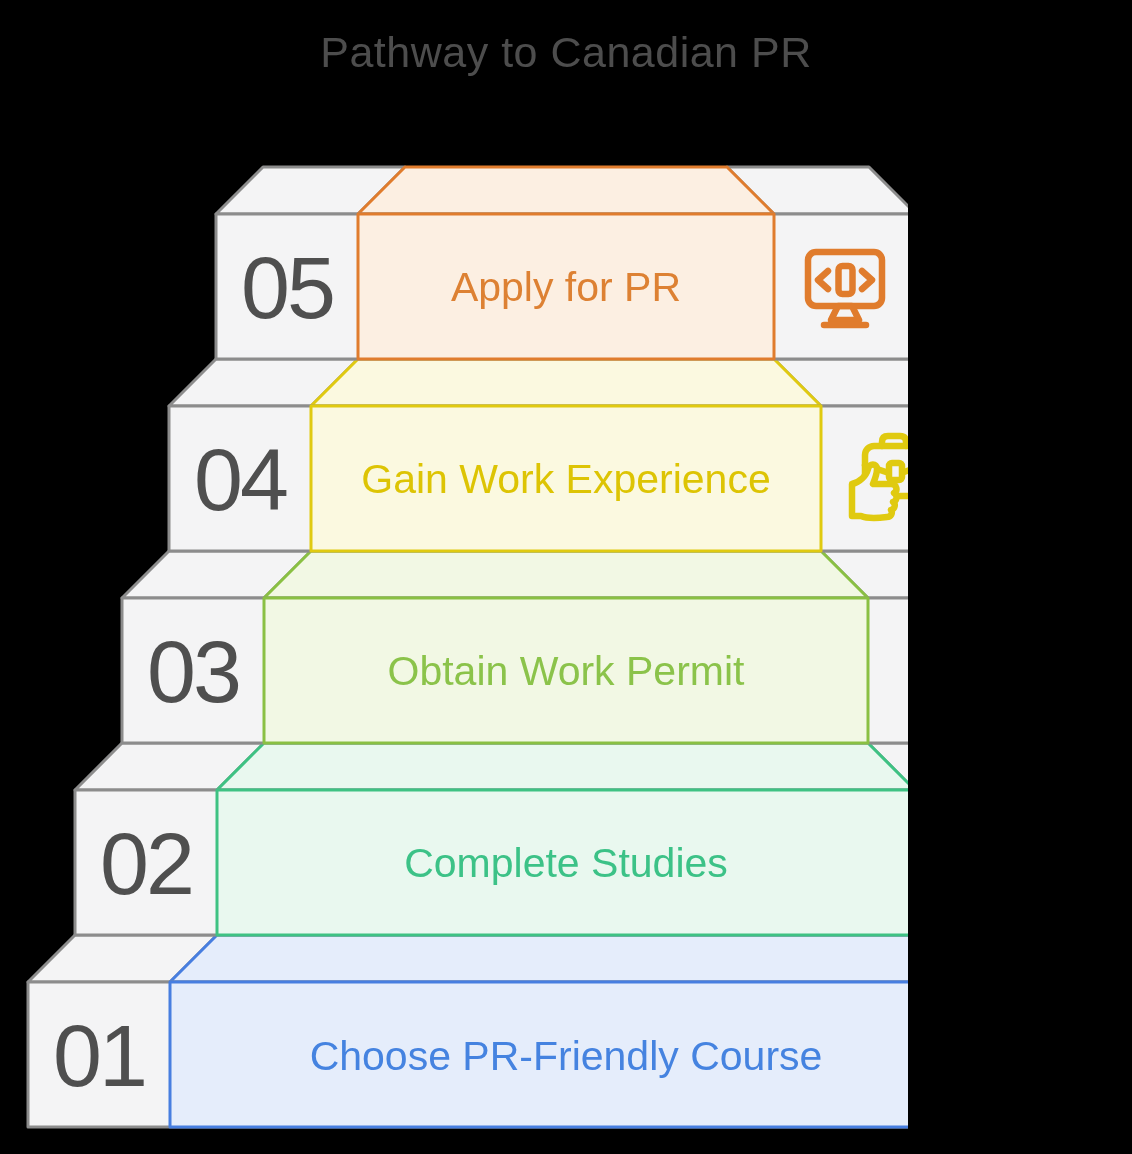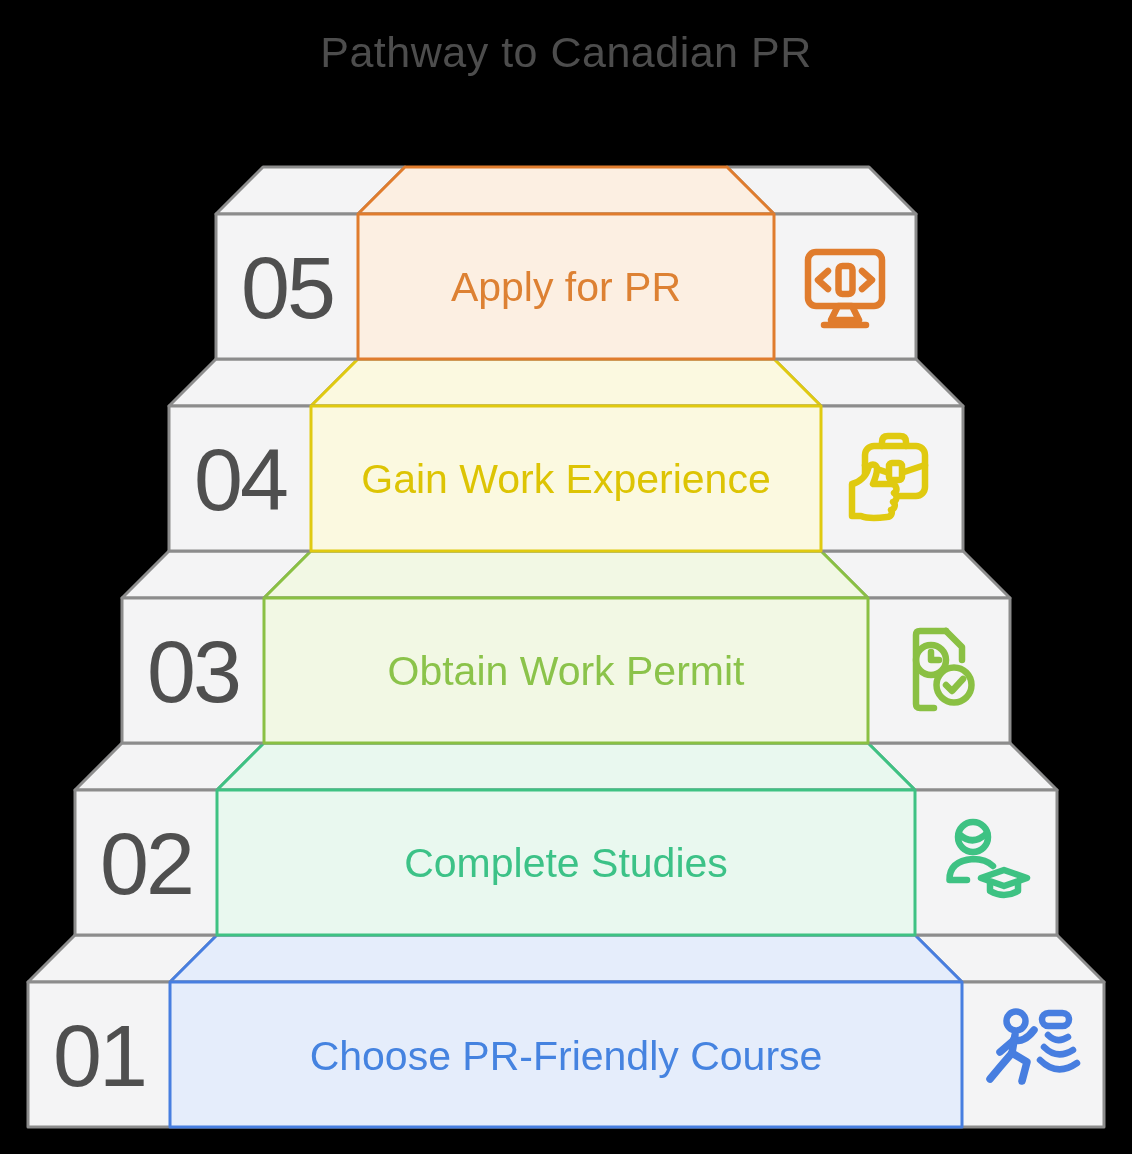--- a/index.html
+++ b/index.html
@@ -1,16 +1,16 @@
 <!DOCTYPE html>
 <html style="--background: #000000; --step-face: #f4f4f5; --step-border: #8c8c8c; --title-color: #4d4d4d; --number-color: #4f4f4f;"><head>
 <meta charset="utf-8">
 <style>
   html,body{margin:0;padding:0;background:var(--background,#000);}
-  .stage{position:relative;width:1132px;height:1154px;background:var(--background,#000);overflow:hidden;}
+  .stage{position:relative;width:908px;height:1154px;background:var(--background,#000);overflow:hidden;}
   svg{display:block;}
   svg text{font-family:"Liberation Sans","DejaVu Sans",sans-serif;}
   .title-text{fill:var(--title-color,#4d4d4d);font-size:43px;font-weight:500;letter-spacing:.5px;}
   .gray-face{fill:var(--step-face,#f4f4f5);stroke:var(--step-border,#8c8c8c);stroke-width:3;stroke-linejoin:round;}
   .panel-face{fill:var(--sf);stroke:var(--sc);stroke-width:3;stroke-linejoin:round;}
   .step-number{fill:var(--number-color,#4f4f4f);font-size:88px;font-weight:300;letter-spacing:-3px;text-anchor:middle;}
   .panel-label{fill:var(--st);font-size:41px;text-anchor:middle;}
   .icon{stroke:var(--sc);fill:none;stroke-width:6.5;stroke-linecap:round;stroke-linejoin:round;}
   .icon .fill-face{fill:var(--step-face,#f4f4f5);}
 </style>

